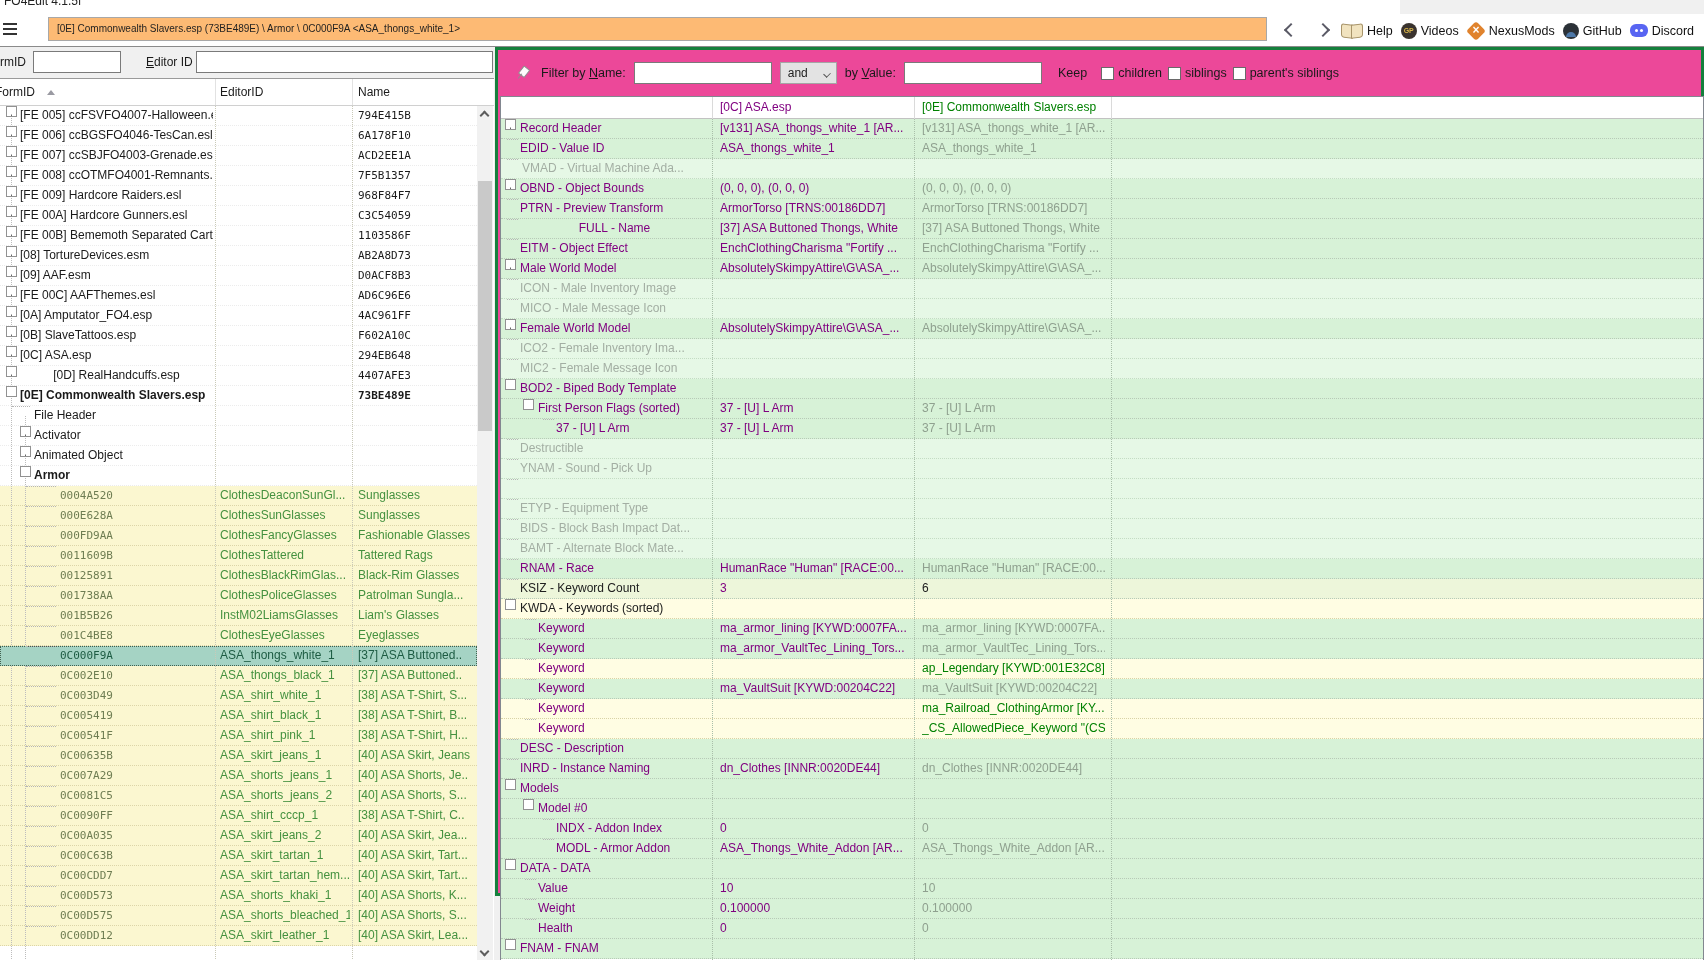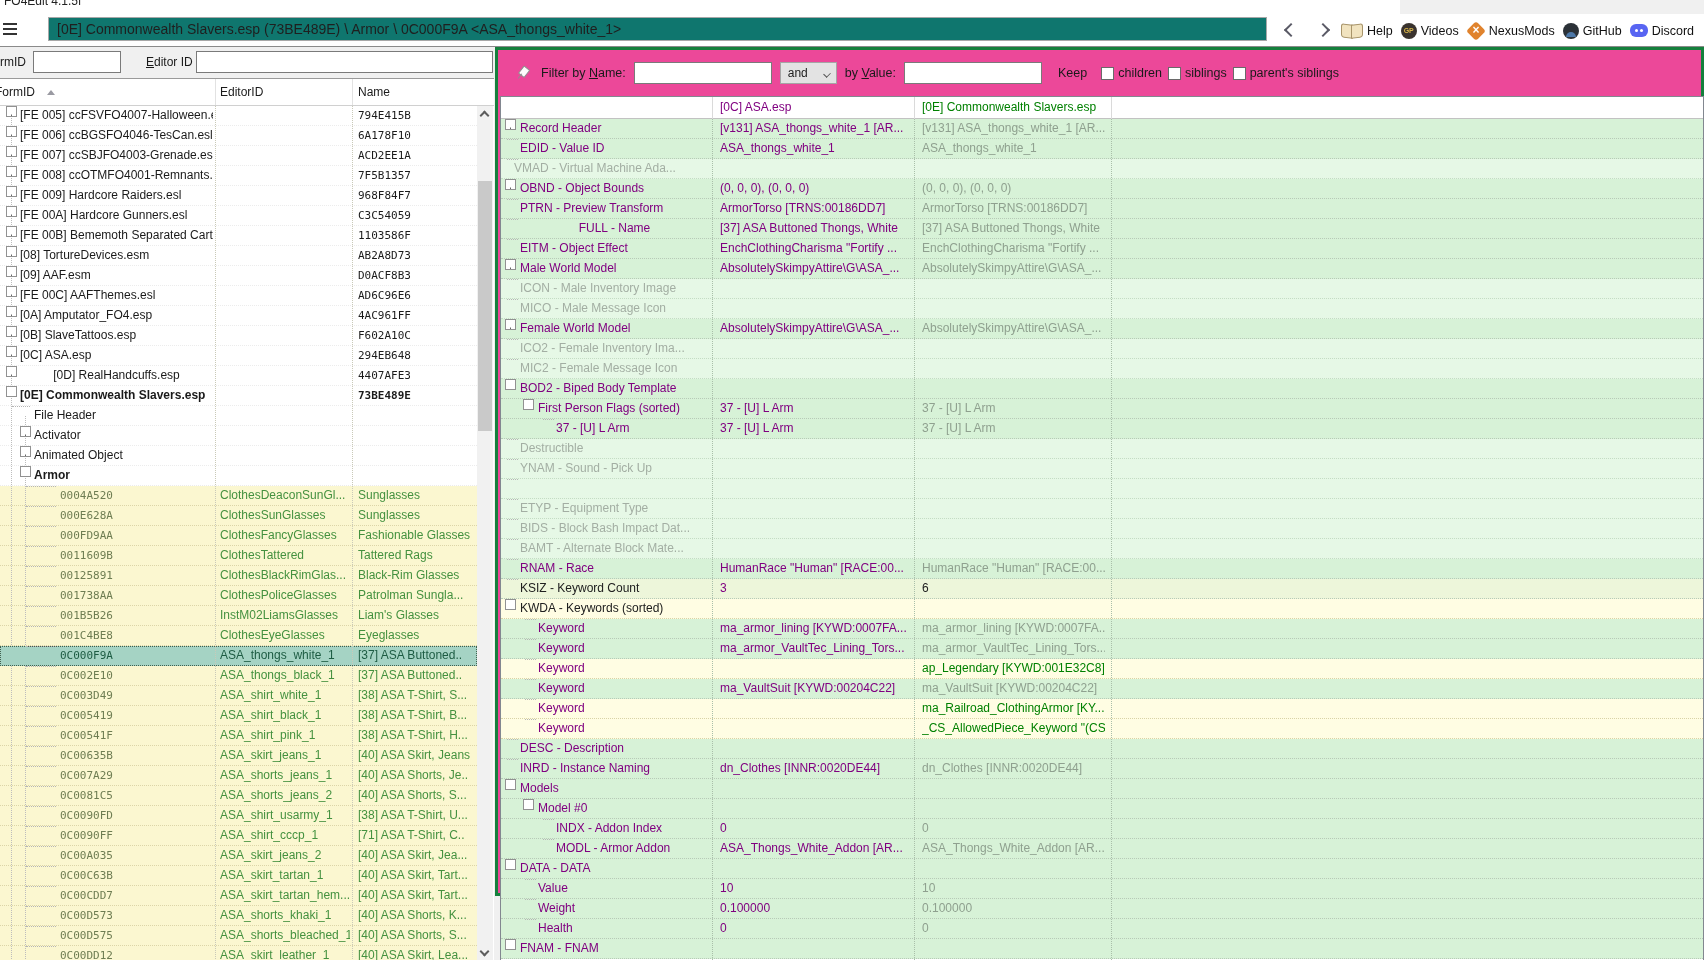--- a/index.html
+++ b/index.html
@@ -8,22 +8,22 @@
   .mono { font-family:"DejaVu Sans Mono", monospace; font-size:11px; }
 
   
   .titlebar { position:absolute; left:0; top:0; width:1400px; height:14px; background:#ffffff; overflow:hidden; }
   .titlebar span { position:absolute; left:4px; top:-6px; font-size:12px; color:#222; }
   .toolbar { position:absolute; left:0; top:14px; width:1704px; height:33px; background:#ffffff;
     border-bottom:1px solid #8a8a8a; }
   .hamburger { position:absolute; left:3px; top:9px; width:14px; height:12px; }
   .hamburger i { position:absolute; left:0; top:0; width:14px; height:2px; background:#333;
     box-shadow:0 5px 0 #333, 0 10px 0 #333; }
-  .breadcrumb { position:absolute; left:48px; top:3px; width:1219px; height:24px; background:#0f766e;
-    border:1px solid #a8a8a8; line-height:22px; padding-left:8px; font-size:14px; color:#1f1f1f;
+  .breadcrumb { position:absolute; left:48px; top:3px; width:1219px; height:24px; background:#fdba74;
+    border:1px solid #a8a8a8; line-height:22px; padding-left:8px; font-size:10px; color:#1f1f1f;
     white-space:nowrap; overflow:hidden; }
   .nav-chev { position:absolute; top:11px; width:10px; height:10px; border-left:2px solid #5a5a66;
     border-bottom:2px solid #5a5a66; }
   .chev-back { left:1286px; transform:rotate(45deg); }
   .chev-fwd { left:1318px; transform:rotate(225deg); }
   .tb-links { position:absolute; left:1341px; top:0; height:33px; display:flex; align-items:center; gap:8px; }
   .tb-link { display:flex; align-items:center; gap:4px; cursor:default; white-space:nowrap; }
   .tb-link .lbl { font-size:12.5px; color:#111; }
   .tbi { display:inline-block; position:relative; }
   .icon-book-icon { width:22px; height:15px; }
@@ -399,29 +399,23 @@
         <span class="c-nm">[40] ASA Shorts, Je..</span>
       </div>
       <div class="trow rec">
         <span class="stub" style="left: 26px; width: 30px;"></span>
         <span class="c-id mono" style="left: 60px; width: 153px;">0C0081C5</span>
         <span class="c-ed">ASA_shorts_jeans_2</span>
         <span class="c-nm">[40] ASA Shorts, S...</span>
       </div>
       <div class="trow rec">
         <span class="stub" style="left: 26px; width: 30px;"></span>
-        <span class="c-id mono" style="left: 60px; width: 153px;">0C0090FD</span>
-        <span class="c-ed">ASA_shirt_usarmy_1</span>
-        <span class="c-nm">[38] ASA T-Shirt, U...</span>
-      </div>
-      <div class="trow rec">
-        <span class="stub" style="left: 26px; width: 30px;"></span>
         <span class="c-id mono" style="left: 60px; width: 153px;">0C0090FF</span>
         <span class="c-ed">ASA_shirt_cccp_1</span>
-        <span class="c-nm">[71] ASA T-Shirt, C..</span>
+        <span class="c-nm">[38] ASA T-Shirt, C..</span>
       </div>
       <div class="trow rec">
         <span class="stub" style="left: 26px; width: 30px;"></span>
         <span class="c-id mono" style="left: 60px; width: 153px;">0C00A035</span>
         <span class="c-ed">ASA_skirt_jeans_2</span>
         <span class="c-nm">[40] ASA Skirt, Jea...</span>
       </div>
       <div class="trow rec">
         <span class="stub" style="left: 26px; width: 30px;"></span>
         <span class="c-id mono" style="left: 60px; width: 153px;">0C00C63B</span>
@@ -507,21 +501,21 @@
           <span class="cell3 v-g">[v131] ASA_thongs_white_1 [AR...</span>
         </div>
         <div class="rrow bg-g">
           <span class="stub" style="left: 6px; width: 11px;"></span>
           <span class="l-p" style="left: 19px; width: 189px;">EDID - Value ID</span>
           <span class="cell2 v-p">ASA_thongs_white_1</span>
           <span class="cell3 v-g">ASA_thongs_white_1</span>
         </div>
         <div class="rrow bg-e">
           <span class="stub" style="left: 6px; width: 11px;"></span>
-          <span class="l-g" style="left: 13px; width: 189px;">VMAD - Virtual Machine Ada...</span>
+          <span class="l-g" style="left: 21px; width: 189px;">VMAD - Virtual Machine Ada...</span>
           <span class="cell2 v-g"></span>
           <span class="cell3 v-g"></span>
         </div>
         <div class="rrow bg-g">
           <span class="expander" style="left: 4px;">+</span>
           <span class="l-p" style="left: 19px; width: 189px;">OBND - Object Bounds</span>
           <span class="cell2 v-p">(0, 0, 0), (0, 0, 0)</span>
           <span class="cell3 v-g">(0, 0, 0), (0, 0, 0)</span>
         </div>
         <div class="rrow bg-g">

